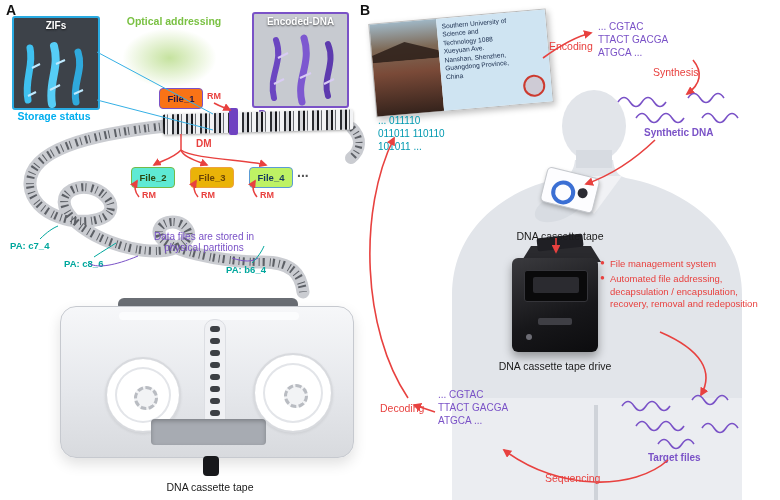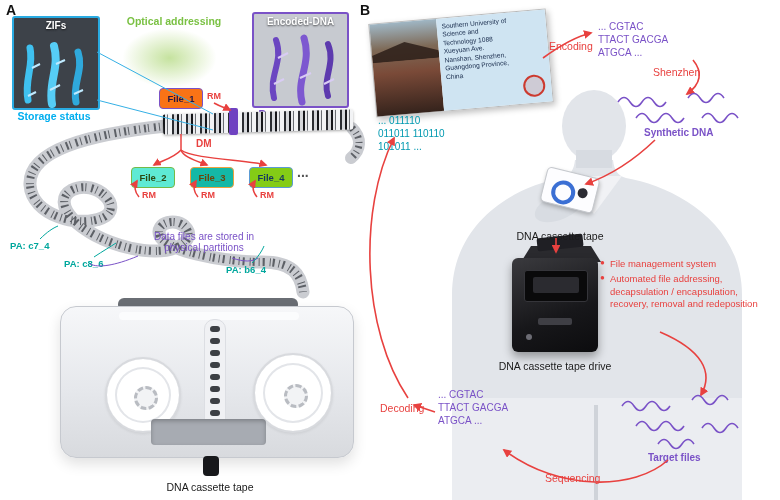--- a/index.html
+++ b/index.html
@@ -10,22 +10,22 @@
   .panel-label{font-size:14px;font-weight:bold;color:#111;}
   .cap{font-size:10.5px;color:#1a1a1a;text-align:center;}
   .photo-box{border-radius:3px;overflow:hidden;}
   .box-title{position:absolute;top:2px;left:0;right:0;text-align:center;color:#fff;
              font-size:10px;font-weight:bold;text-shadow:0 1px 2px rgba(0,0,0,.65);}
   .status{font-size:10.5px;font-weight:bold;text-align:center;}
   .file-box{border-radius:4px;font-size:9.5px;font-weight:bold;display:flex;
             align-items:center;justify-content:center;border:1px solid;}
   .f1{background:#f97316;border-color:#7a52c7;color:#241744;}
   .f2{background:#5eead4;border-color:#76b947;color:#2c4a12;}
-  .f3{background:#14b8a6;border-color:#eda23f;color:#6b4508;}
-  .f4{background:#84cc16;border-color:#5b9bd5;color:#173a5e;}
+  .f3{background:#eab308;border-color:#eda23f;color:#6b4508;}
+  .f4{background:#bef264;border-color:#5b9bd5;color:#173a5e;}
   .rm{font-size:9px;font-weight:bold;color:#e8413f;}
   .red-lbl{font-size:10.5px;color:#e8413f;}
   .purple-lbl{color:#7a52c7;font-size:10px;}
   .teal-lbl{color:#00a79d;font-size:9.5px;font-weight:bold;}
   .binary{color:#0099b0;font-size:10px;line-height:1.3;}
   .seq{color:#7a52c7;font-size:10px;line-height:1.3;}
   .bullet{position:relative;color:#e8413f;font-size:9.5px;line-height:1.3;padding-left:10px;margin-bottom:3px;}
   .bullet::before{content:"●";position:absolute;left:0;top:0;font-size:8px;}
   .band{background:repeating-linear-gradient(90deg,#15161a 0 2px,#e8e9ec 2px 4px,#6a6d73 4px 5px,
         #f2f3f5 5px 9px,#2b2d32 9px 11px,#d5d7db 11px 14px);
@@ -165,21 +165,21 @@
   </div>
 
   <div class="abs binary pre" style="left:378px;top:114px;z-index:3;">... 011110
 011011 110110
 101011 ...</div>
 
   <div class="abs red-lbl" style="left:549px;top:40px;z-index:3;">Encoding</div>
   <div class="abs seq pre" style="left:598px;top:20px;z-index:3;">... CGTAC
 TTACT GACGA
 ATGCA ...</div>
-  <div class="abs red-lbl" style="left:653px;top:66px;z-index:3;">Shenzhen</div>
+  <div class="abs red-lbl" style="left:653px;top:66px;z-index:3;">Synthesis</div>
   <div class="abs purple-lbl" style="left:644px;top:127px;font-weight:bold;z-index:3;">Synthetic DNA</div>
 
   <div class="abs" style="left:543px;top:172px;width:52px;height:34px;background:#fdfdff;border:1px solid #c5c8cd;border-radius:5px;transform:rotate(14deg);box-shadow:1px 2px 4px rgba(0,0,0,.25);z-index:2;">
     <div class="abs" style="left:8px;top:9px;width:16px;height:16px;border:4px solid #3b6fd4;border-radius:50%;"></div>
     <div class="abs" style="left:34px;top:12px;width:10px;height:10px;background:#2b2b33;border-radius:50%;"></div>
   </div>
   <div class="abs cap" style="left:500px;top:230px;width:120px;z-index:3;">DNA cassette tape</div>
 
   <svg class="abs" style="left:505px;top:228px;z-index:2;" width="110" height="36" viewBox="0 0 110 36">
     <polygon points="16,34 96,34 86,18 26,18" fill="#2a2a2e"></polygon>

